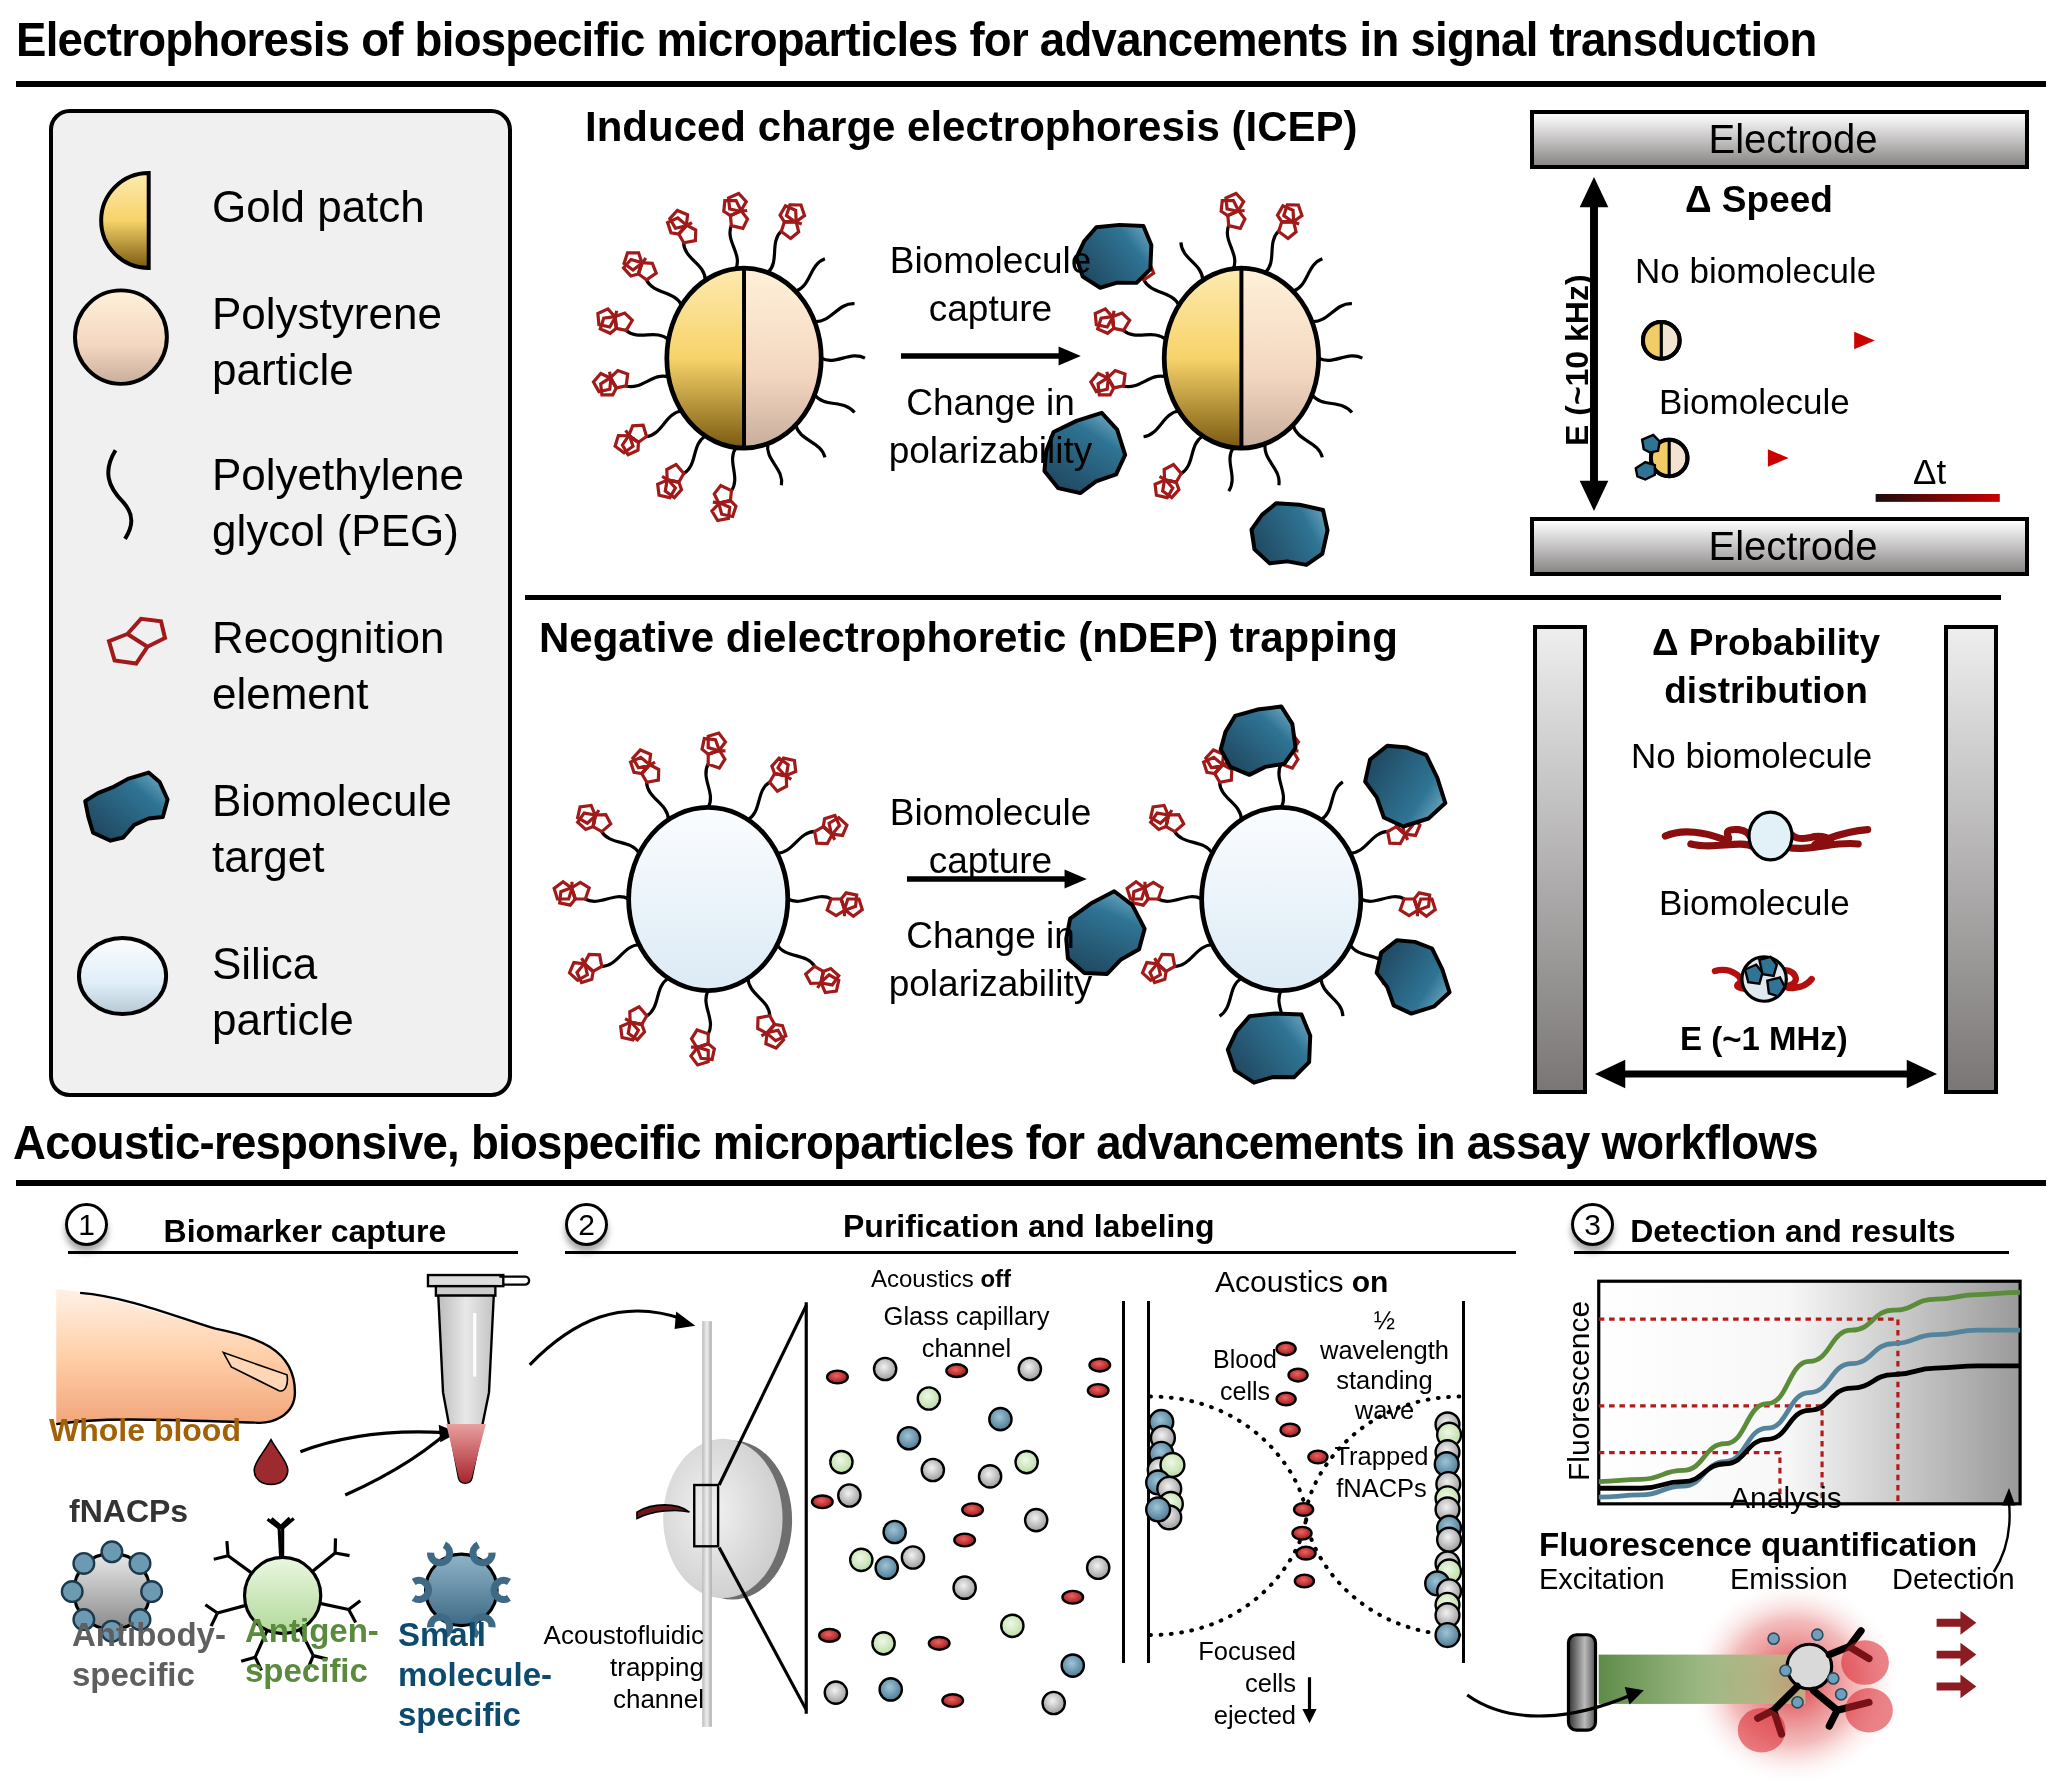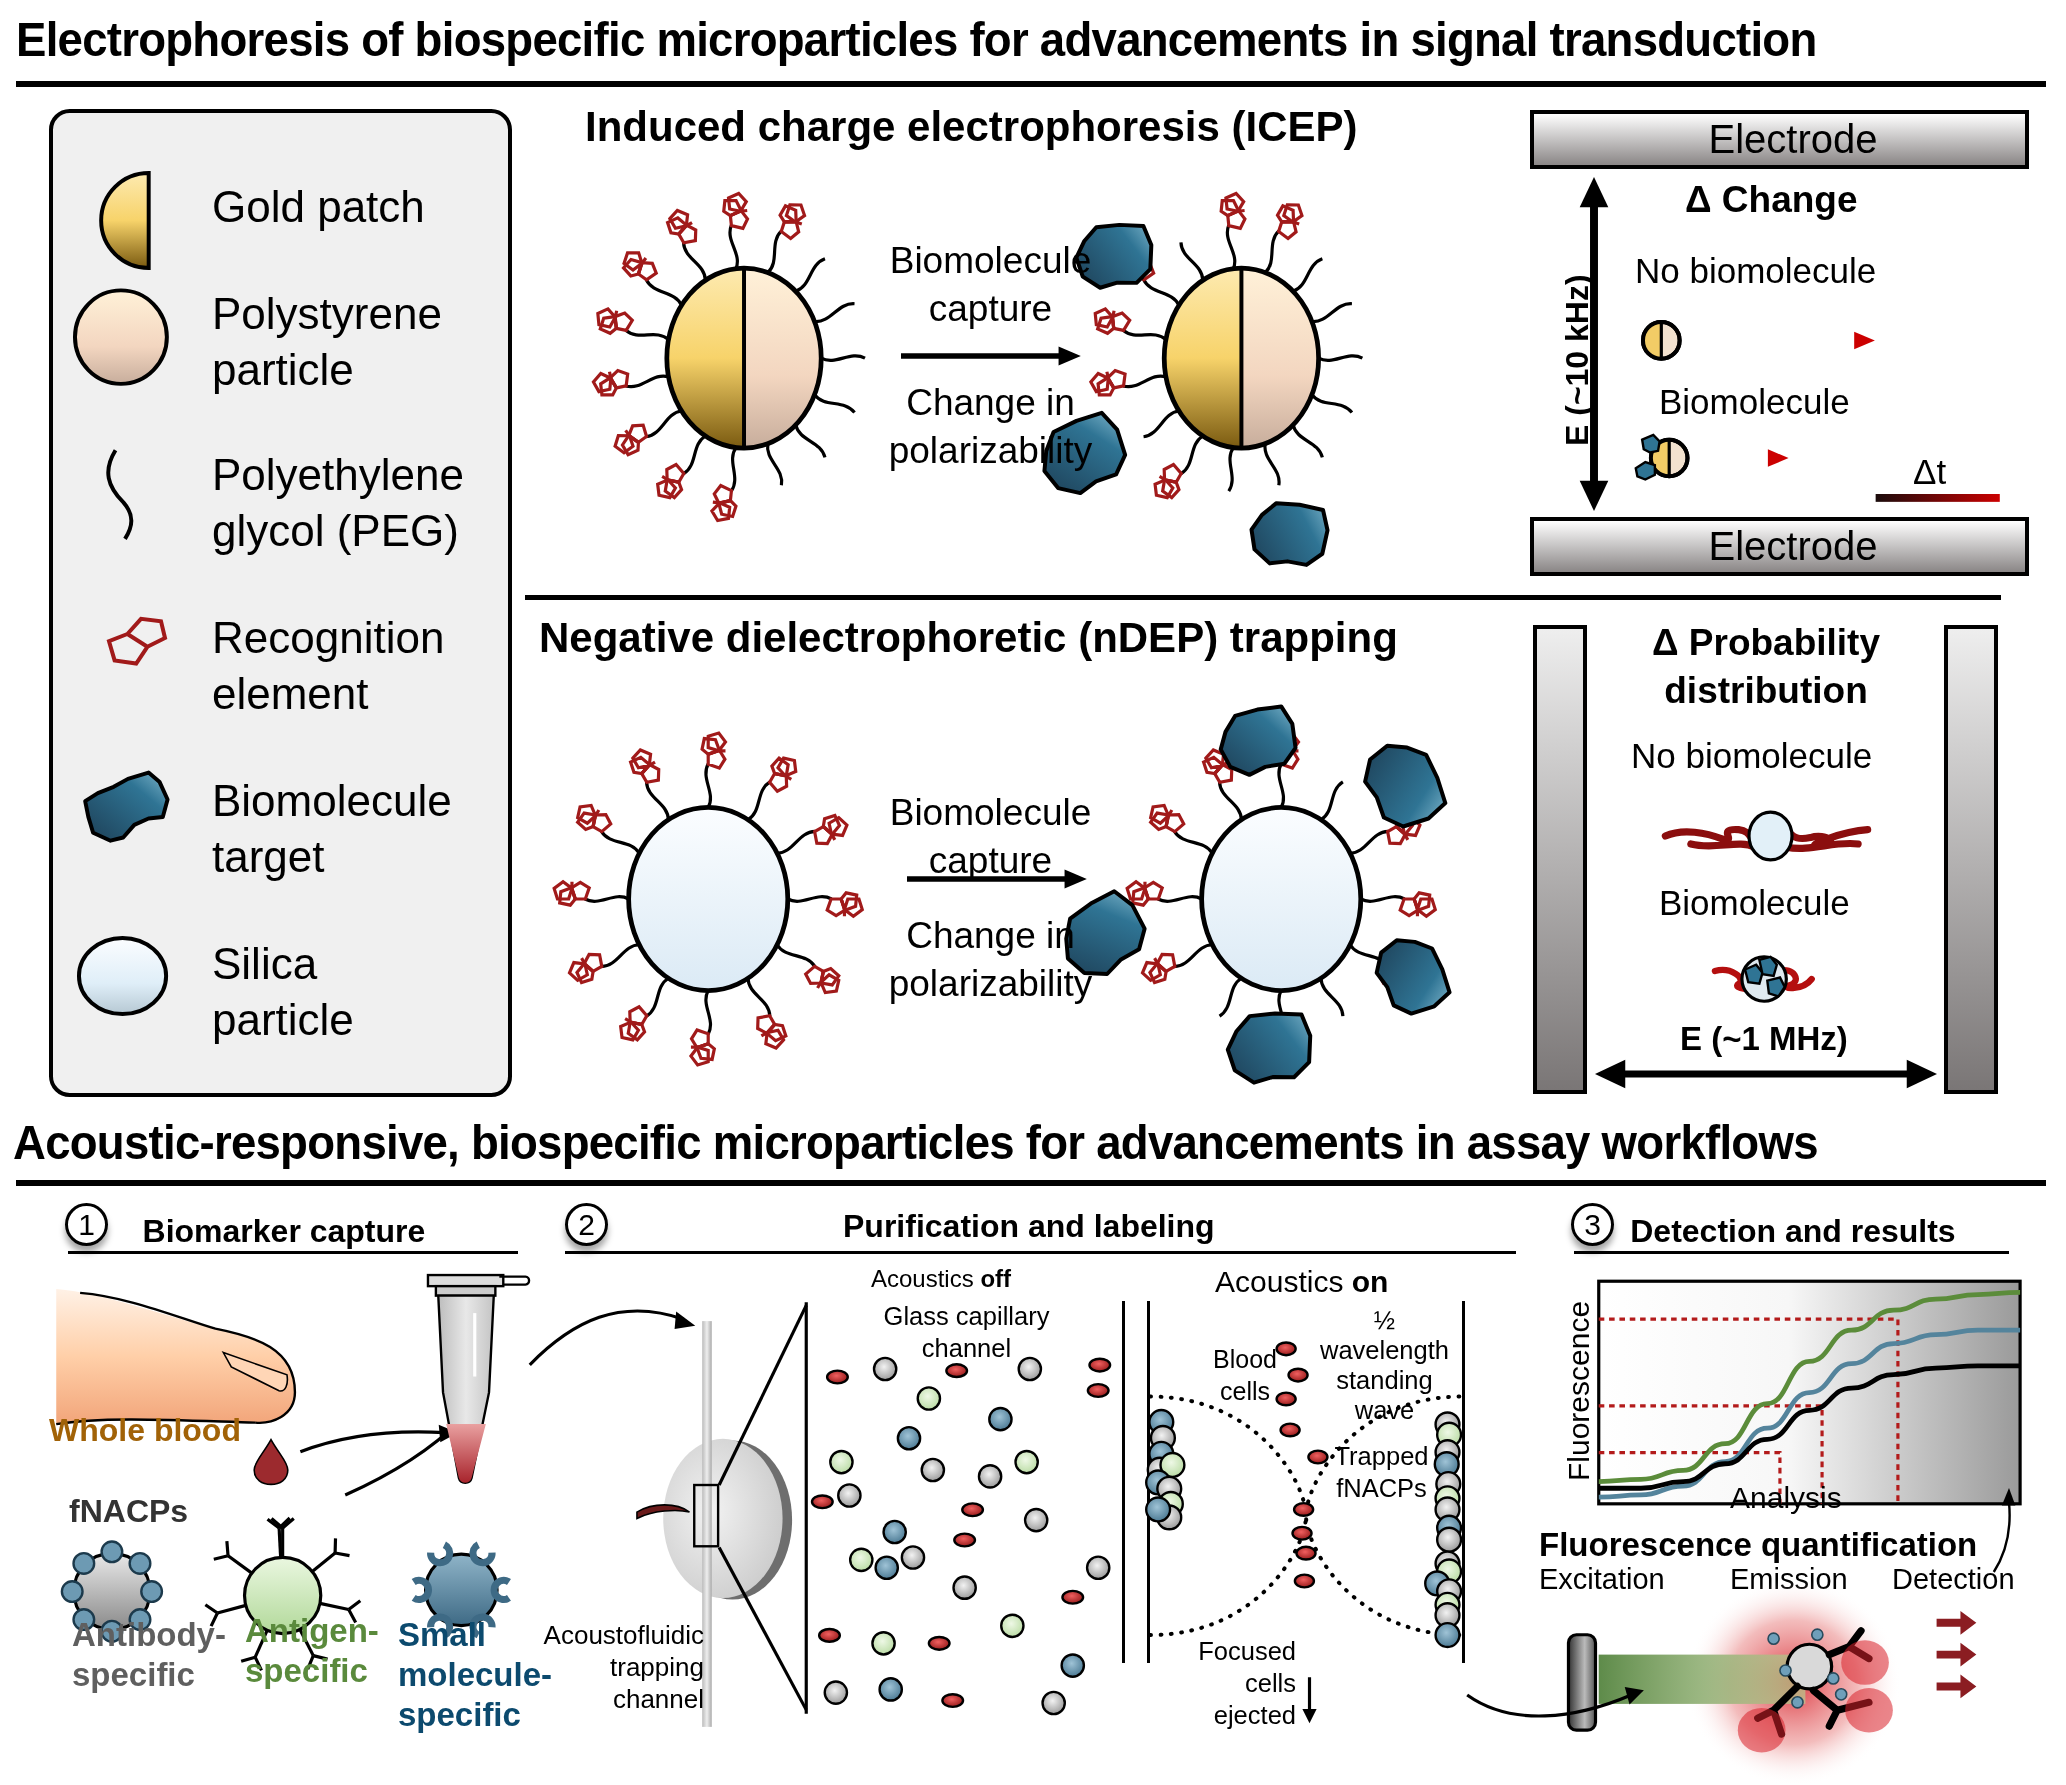--- a/index.html
+++ b/index.html
@@ -241,21 +241,21 @@
 <div class="abs mid-t" style="left:867px;top:379px;width:247px;"><span>Change in</span><br><span>polarizability</span></div>
 
 <div class="electrode-h" style="top:110px;">Electrode</div>
 <div class="electrode-h" style="top:517px;">Electrode</div>
 <svg style="left:1578px;top:177px;" width="32" height="334" viewBox="0 0 40 420">
     <line x1="20" y1="30" x2="20" y2="390" stroke="#000" stroke-width="10"></line>
     <polygon points="2,38 20,0 38,38" fill="#000"></polygon>
     <polygon points="2,382 20,420 38,382" fill="#000"></polygon>
   </svg>
 <div class="abs lblb" style="left:1559px;top:446px;transform:rotate(-90deg);transform-origin:left top;font-size:32px;">E (~10 kHz)</div>
-<div class="abs lblb" style="left:1685px;top:179px;font-size:37px;">Δ Change</div>
+<div class="abs lblb" style="left:1685px;top:179px;font-size:37px;">Δ Speed</div>
 <div class="abs lbl" style="left:1635px;top:251px;font-size:35px;">No biomolecule</div>
 <svg style="left:1639px;top:318px;" width="255" height="48" viewBox="0 0 320 60">
   <defs>
       <linearGradient id="arrR" x1="0" x2="1">
         <stop offset="0" stop-color="#1a0c0c"></stop>
         <stop offset="1" stop-color="#c00"></stop>
       </linearGradient>
     </defs>
   <line x1="40" y1="28" x2="280" y2="28" stroke="url(#arrR)" stroke-width="7"></line>
     <polygon points="270,17 296,28 270,39" fill="#c00"></polygon>
@@ -469,21 +469,21 @@
     <line x1="30" y1="20" x2="400" y2="20" stroke="#000" stroke-width="9"></line>
     <polygon points="38,2 0,20 38,38" fill="#000"></polygon>
     <polygon points="392,2 430,20 392,38" fill="#000"></polygon>
   </svg>
 
 <div class="abs h1" style="left:12.7px;top:1114px;">Acoustic-responsive, biospecific microparticles for advancements in assay workflows</div>
 <div class="rule" style="left:16px;top:1180px;width:2030px;height:5.6px;"></div>
 
 <div class="abs" style="left:65px;top:1203px;">
   <span class="circ-num">1</span>
-  <span class="step-h" style="margin-left:31px;vertical-align:middle;">Biomarker capture</span>
+  <span class="step-h" style="margin-left:52px;vertical-align:middle;">Biomarker capture</span>
 </div>
 <div class="rule" style="left:68px;top:1251px;width:450px;height:3.2px;"></div>
 
 <svg style="left:56px;top:1273px;" width="271" height="183" viewBox="0 0 340 230">
   <defs>
       <linearGradient id="skin" x1="0" y1="0" x2="0" y2="1">
         <stop offset="0" stop-color="#fff1e6"></stop>
         <stop offset="0.5" stop-color="#ffcfa8"></stop>
         <stop offset="1" stop-color="#f2a57a"></stop>
       </linearGradient>

